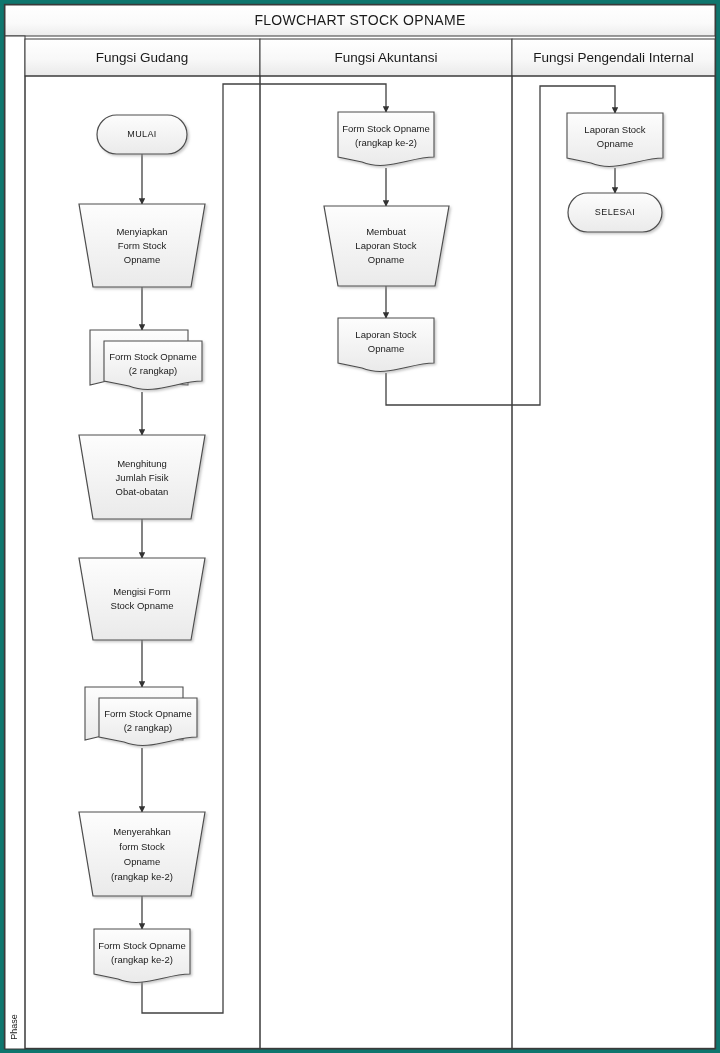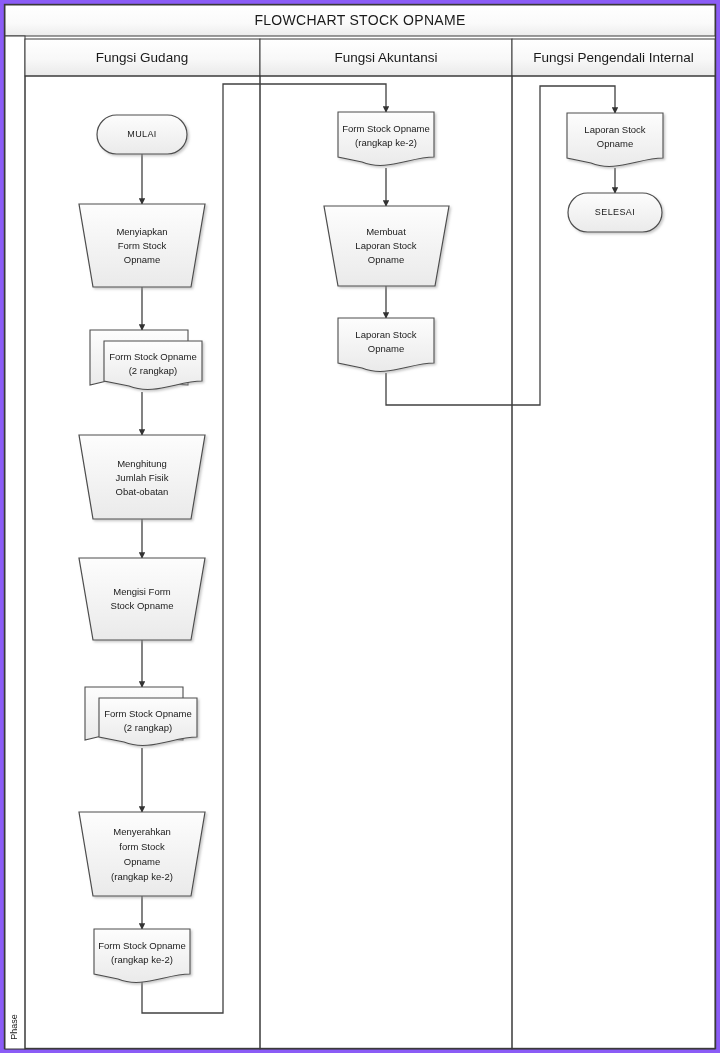--- a/index.html
+++ b/index.html
@@ -6,21 +6,21 @@
   html, body {
     margin: 0;
     padding: 0;
     background: #ffffff;
     font-family: "Liberation Sans", sans-serif;
   }
   #page {
     position: relative;
     width: 720px;
     height: 1053px;
-    background: #8b5cf6;
+    background: #0f766e;
     overflow: hidden;
   }
   #flow-svg {
     position: absolute;
     left: 0;
     top: 0;
     width: 720px;
     height: 1053px;
   }
   .lbl {

